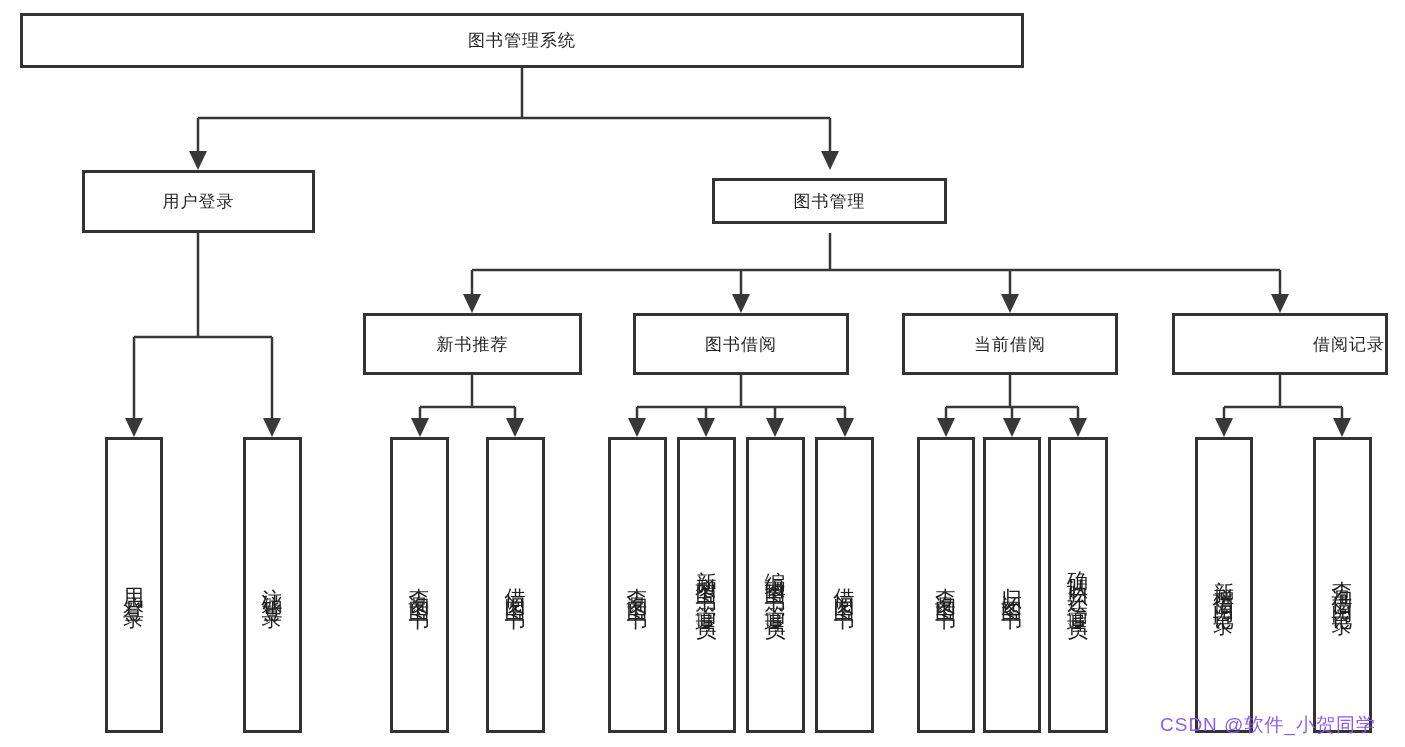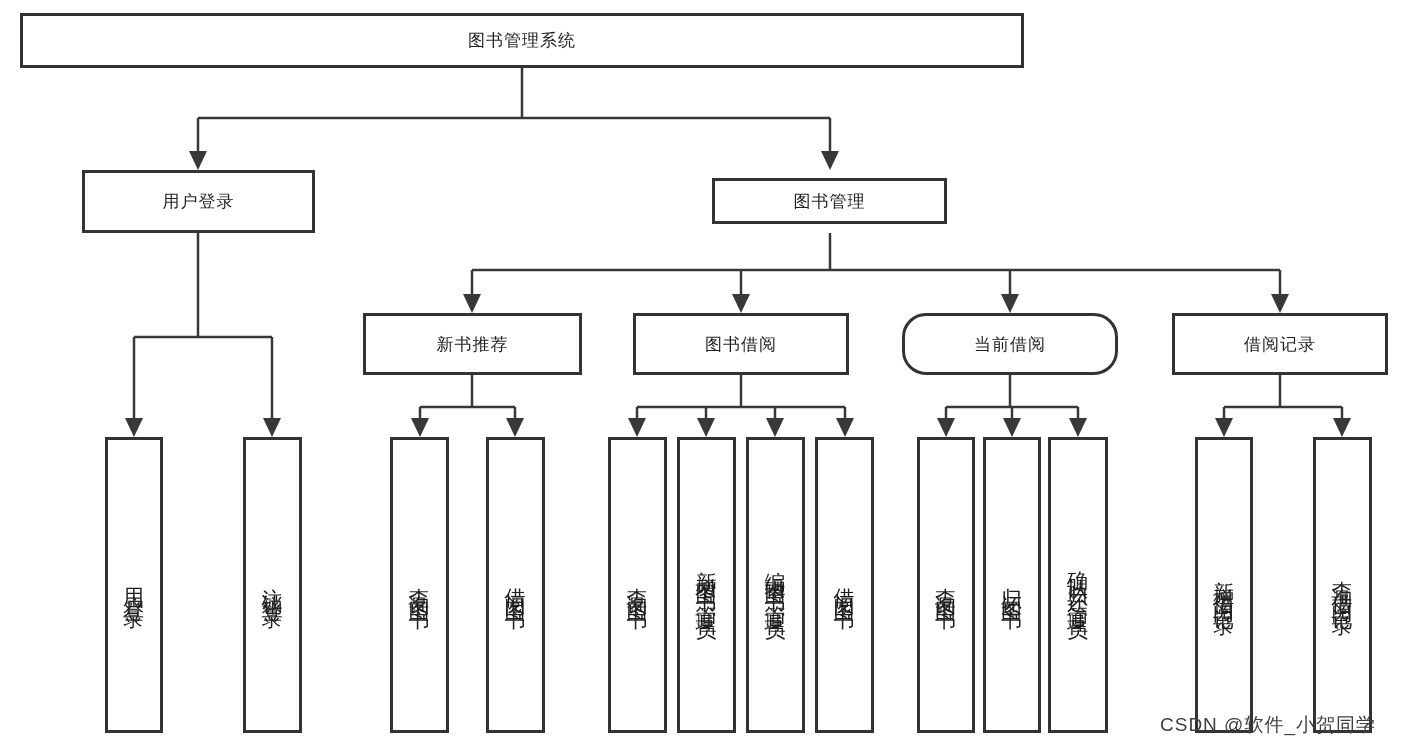--- a/index.html
+++ b/index.html
@@ -43,21 +43,21 @@
     white-space: normal;
     letter-spacing: 7px;
     line-height: 1;
     font-size: 21px;
   }
   .watermark {
     position: absolute;
     left: 1160px;
     top: 712px;
     font-size: 19px;
-    color: #404040;
+    color: #8b5cf6;
     letter-spacing: 1px;
     white-space: nowrap;
   }
 </style>
 </head>
 <body>
 
 <div class="stage">
 
   <svg class="connectors" viewBox="0 0 1405 747">
@@ -120,24 +120,24 @@
   <div class="node" style="left:712px; top:178px; width:235px; height:46px;">
     <span class="lbl">图书管理</span>
   </div>
 
   <div class="node" style="left:363px; top:313px; width:219px; height:62px;">
     <span class="lbl">新书推荐</span>
   </div>
   <div class="node" style="left:633px; top:313px; width:216px; height:62px;align-items:center;">
     <span class="lbl">图书借阅</span>
   </div>
-  <div class="node" style="left:902px; top:313px; width:216px; height:62px;border-radius:24px;">
+  <div class="node" style="left:902px; top:313px; width:216px; height:62px;">
     <span class="lbl">当前借阅</span>
   </div>
-  <div class="node" style="left:1172px; top:313px; width:216px; height:62px;">
+  <div class="node" style="left:1172px; top:313px; width:216px; height:62px;justify-content:flex-end;">
     <span class="lbl">借阅记录</span>
   </div>
 
   <div class="node leaf" style="left:105px; top:437px; width:58px; height:296px;">
     <span class="lbl">用户登录</span>
   </div>
   <div class="node leaf" style="left:243px; top:437px; width:59px; height:296px;">
     <span class="lbl">注销登录</span>
   </div>
 

